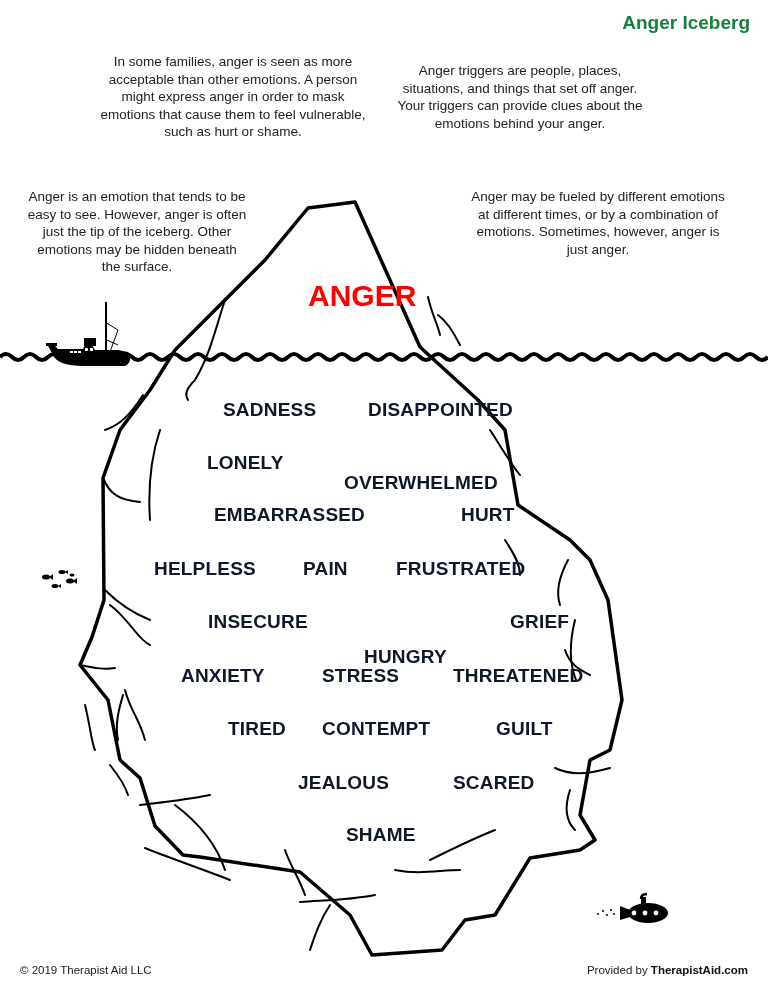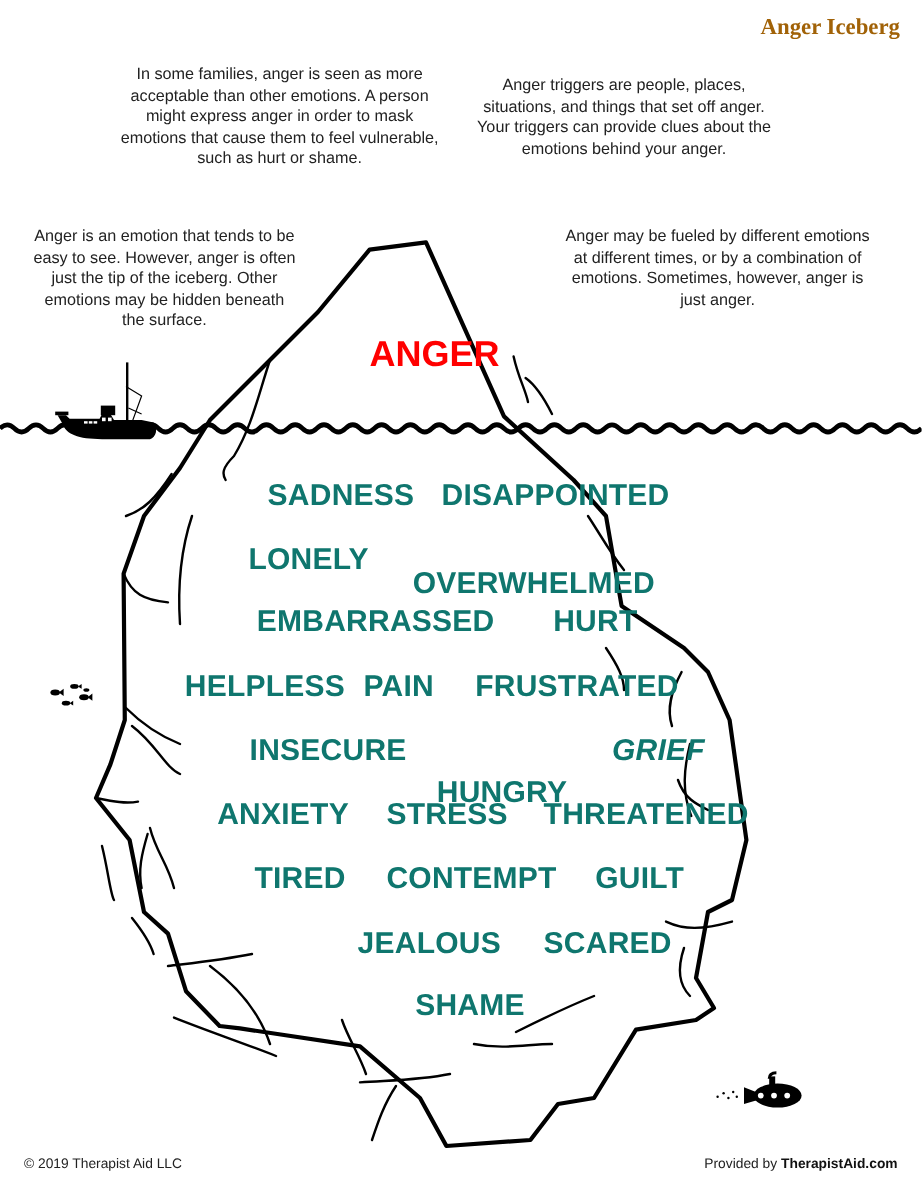--- a/index.html
+++ b/index.html
@@ -1,24 +1,24 @@
 <!DOCTYPE html>
 <html><head>
 <meta charset="utf-8">
 <style>
   html, body { margin: 0; padding: 0; background: #ffffff; }
   body { width: 768px; height: 994px; position: relative; overflow: hidden; font-family: "Liberation Sans", sans-serif; color: #222; }
-  .title { position: absolute; right: 18px; top: 12px; font-family: Liberation Serif, serif; font-weight: bold; font-size: 19px; color: #a16207; }
+  .title { position: absolute; right: 18px; top: 12px; font-family: Liberation Sans, sans-serif; font-weight: bold; font-size: 19px; color: #15803d; }
   .note { position: absolute; font-size: 13.5px; line-height: 17.5px; text-align: center; color: #222; }
   #note-1 { left: 100px; top: 53px; width: 266px; }
   #note-2 { left: 395px; top: 62px; width: 250px; }
   #note-3 { left: 26px; top: 188px; width: 222px; }
   #note-4 { left: 470px; top: 188px; width: 256px; }
   svg.art { position: absolute; left: 0; top: 0; }
-  .word { position: absolute; font-family: "Liberation Sans", sans-serif; font-weight: bold; font-size: 25px; color: #0f766e; letter-spacing: 0.2px; white-space: nowrap; }
+  .word { position: absolute; font-family: "Liberation Sans", sans-serif; font-weight: bold; font-size: 19px; color: #0f172a; letter-spacing: 0.2px; white-space: nowrap; }
   .anger { position: absolute; left: 308px; top: 279px; font-family: "Liberation Sans", sans-serif; font-weight: bold; font-size: 30px; color: #ff0000; }
   .footer { position: absolute; bottom: 18px; font-size: 11.5px; color: #222; }
   .footer-left { left: 20px; }
   .footer-right { right: 20px; padding-left: 47px; }
   .footer-right b { font-weight: bold; color: #111; }
 </style>
 </head>
 <body>
 
 <div class="title">Anger Iceberg</div>
@@ -115,25 +115,25 @@
   <div class="word" style="left:368px;top:399px;">DISAPPOINTED</div>
   <div class="word" style="left:207px;top:452px;">LONELY</div>
   <div class="word" style="left:344px;top:452px;margin-top:20px;">OVERWHELMED</div>
   <div class="word" style="left:214px;top:504px;">EMBARRASSED</div>
   <div class="word" style="left:434px;top:504px;margin-left:27px;">HURT</div>
   <div class="word" style="left:154px;top:558px;">HELPLESS</div>
   <div class="word" style="left:303px;top:558px;">PAIN</div>
   <div class="word" style="left:396px;top:558px;">FRUSTRATED</div>
   <div class="word" style="left:208px;top:611px;">INSECURE</div>
   <div class="word" style="left:364px;top:611px;margin-top:35px;">HUNGRY</div>
-  <div class="word" style="left:510px;top:611px;font-style:italic;">GRIEF</div>
+  <div class="word" style="left:510px;top:611px;">GRIEF</div>
   <div class="word" style="left:181px;top:665px;">ANXIETY</div>
   <div class="word" style="left:322px;top:665px;">STRESS</div>
   <div class="word" style="left:453px;top:665px;">THREATENED</div>
-  <div class="word" style="left:212px;top:718px;">TIRED</div>
+  <div class="word" style="left:228px;top:718px;">TIRED</div>
   <div class="word" style="left:322px;top:718px;">CONTEMPT</div>
   <div class="word" style="left:496px;top:718px;">GUILT</div>
   <div class="word" style="left:298px;top:772px;">JEALOUS</div>
   <div class="word" style="left:453px;top:772px;">SCARED</div>
   <div class="word" style="left:346px;top:824px;">SHAME</div>
 </div>
 
 <div class="footer footer-left">© 2019 Therapist Aid LLC</div>
 <div class="footer footer-right"><span>Provided by </span><b>TherapistAid.com</b></div>
 

